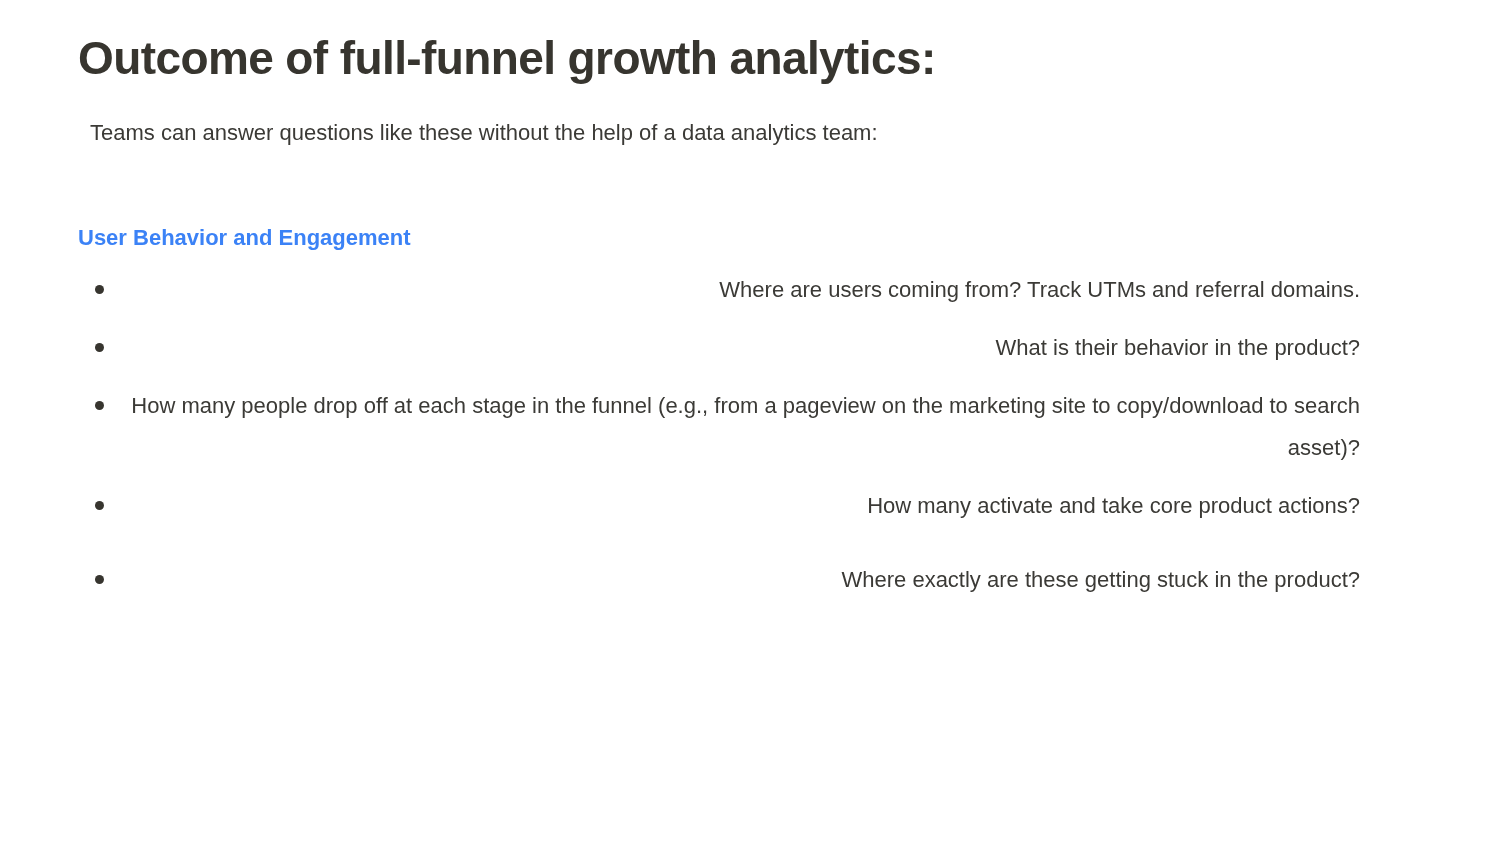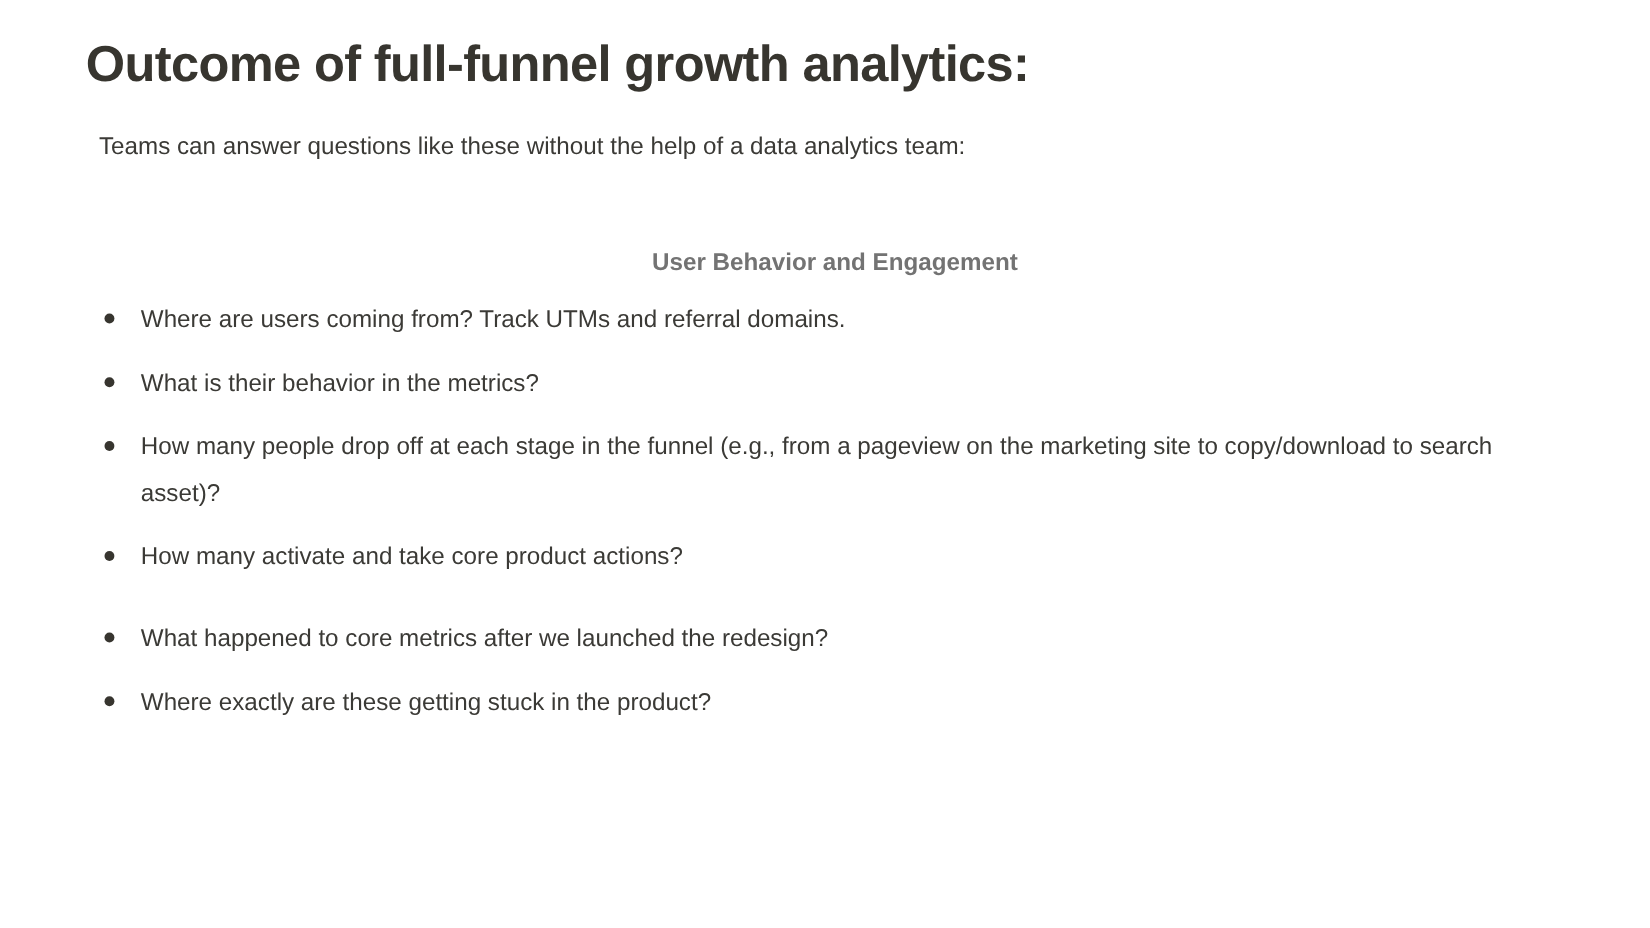--- a/index.html
+++ b/index.html
@@ -52,28 +52,28 @@
     margin: 0;
     padding: 0;
   }
 
   .section-heading {
     margin: 0;
     padding: 0;
     font-size: 22px;
     line-height: 30px;
     font-weight: 700;
-    color: #737373;
-    text-align: center;
+    color: #3b82f6;
   }
 
   .bullet-list {
     list-style: none;
     margin: 0;
     padding: 0;
+    text-align: right;
   }
 
   .bullet-item {
     position: relative;
     margin: 0;
     padding: 0 0 0 50px;
     font-size: 22px;
     line-height: 42px;
     color: #3b3a36;
     margin-top: 16px;
@@ -116,40 +116,36 @@
   <div id="sections-root">
       <div class="section">
         <h2 class="section-heading">User Behavior and Engagement</h2>
         <ul class="bullet-list">
           <li class="bullet-item">
             <span class="bullet-dot"></span>
             <span class="bullet-text">Where are users coming from? Track UTMs and referral domains.</span>
           </li>
           <li class="bullet-item">
             <span class="bullet-dot"></span>
-            <span class="bullet-text">What is their behavior in the metrics?</span>
+            <span class="bullet-text">What is their behavior in the product?</span>
           </li>
           <li class="bullet-item">
             <span class="bullet-dot"></span>
             <span class="bullet-text">How many people drop off at each stage in the funnel (e.g., from a pageview on the marketing site to copy/download to search asset)?</span>
           </li>
           <li class="bullet-item">
             <span class="bullet-dot"></span>
             <span class="bullet-text">How many activate and take core product actions?</span>
           </li>
         </ul>
       </div>
       <div class="section-gap"></div>
       <div class="section">
         <ul class="bullet-list">
           <li class="bullet-item">
             <span class="bullet-dot"></span>
-            <span class="bullet-text">What happened to core metrics after we launched the redesign?</span>
-          </li>
-          <li class="bullet-item">
-            <span class="bullet-dot"></span>
             <span class="bullet-text">Where exactly are these getting stuck in the product?</span>
           </li>
         </ul>
       </div>
     </div>
 
 </div>
 
 </body></html>

